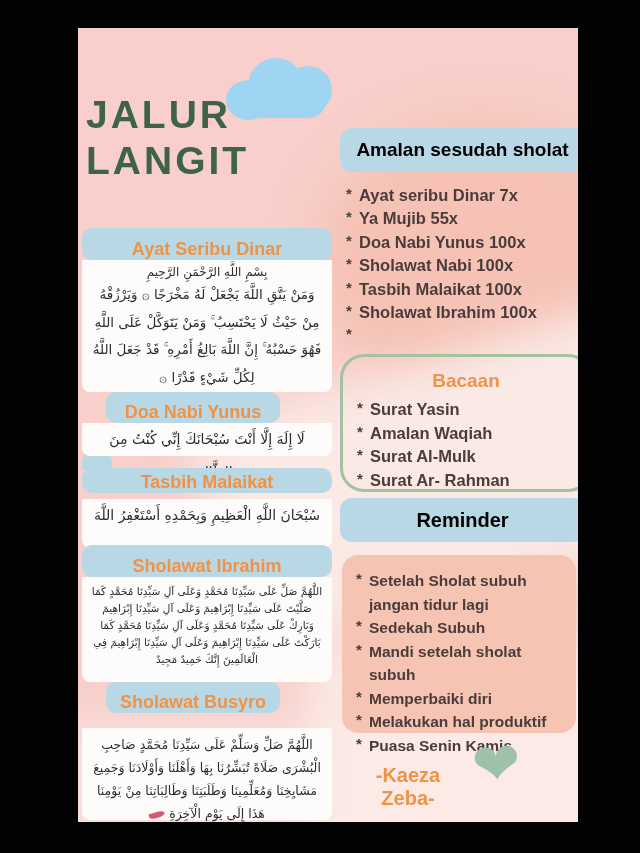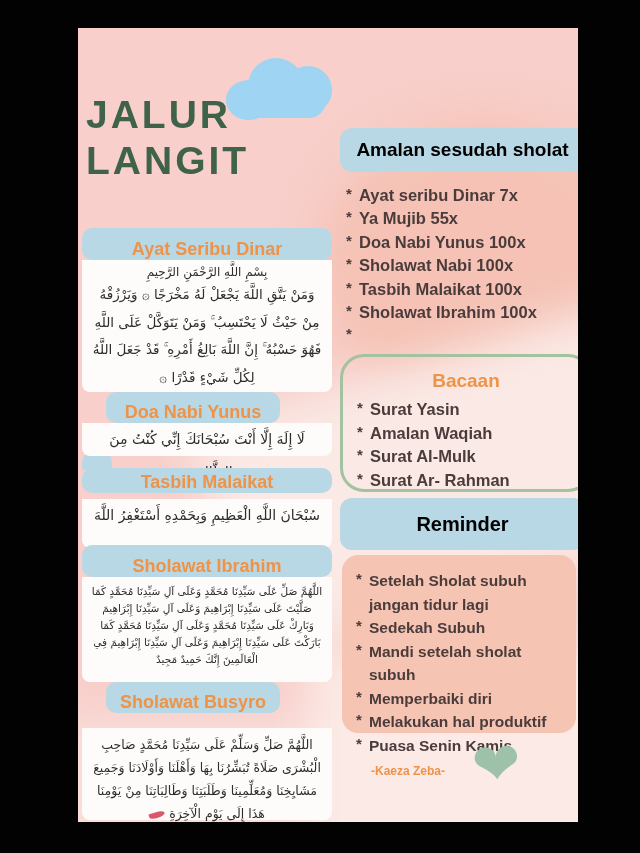--- a/index.html
+++ b/index.html
@@ -42,39 +42,39 @@
   .ar5{font-size:12.5px;line-height:1.85;padding:5px 7px;}
   .swoosh{display:inline-block;width:16px;height:6px;background:#d9586b;
           border-radius:0 60% 60% 60%;transform:rotate(-18deg);vertical-align:middle;}
 
   
   .rbar{position:absolute;left:262px;width:245px;background:#b9d8e6;
         display:flex;align-items:center;justify-content:center;}
   .rbar span{color:#000000;font-weight:bold;}
   .amalan-bar{top:100px;height:44px;border-radius:12px;}
   .amalan-bar span{font-size:19px;}
-  .reminder-bar{top:470px;height:52px;border-radius:12px;}
+  .reminder-bar{top:470px;height:44px;border-radius:12px;}
   .reminder-bar span{font-size:20px;}
 
   ul.plist{list-style:none;margin:0;padding:0;}
   ul.plist li{position:relative;padding-left:13px;color:#4b3c3c;font-weight:bold;}
   ul.plist li .bu{position:absolute;left:0;top:-2px;font-size:15px;color:#4b3c3c;}
   .amalan-list{position:absolute;left:268px;top:156px;width:230px;}
   .amalan-list li{font-size:16.5px;line-height:23.4px;}
   .bacaan-box{position:absolute;left:262px;top:326px;width:252px;height:138px;
               border:3px solid #a3c2a0;border-radius:24px;box-sizing:border-box;}
   .bacaan-head{text-align:center;color:#ee9347;font-weight:bold;font-size:19px;margin-top:13px;}
   .bacaan-list{margin:6px 0 0 14px !important;}
   .bacaan-list li{font-size:16.5px;line-height:23.5px;}
   .reminder-card{position:absolute;left:264px;top:527px;width:234px;height:178px;
                  background:#f6c4b2;border-radius:16px;box-sizing:border-box;padding:14px 10px 0 14px;}
   .reminder-list li{font-size:15.5px;line-height:23.5px;font-weight:bold;color:#4c3e3d;}
 
   .signature{position:absolute;left:270px;top:736px;width:120px;text-align:center;
-             color:#ee9347;font-weight:bold;font-size:12px;}
+             color:#ee9347;font-weight:bold;font-size:20px;}
   .heart{position:absolute;left:394px;top:702px;font-size:58px;color:#9dc1a9;
          transform:rotate(-4deg);font-family:"DejaVu Sans",sans-serif;}
 </style>
 </head>
 <body>
 
 <div class="stage">
   <div class="poster">
 
     <div class="bg bg-salmon-right"></div>

